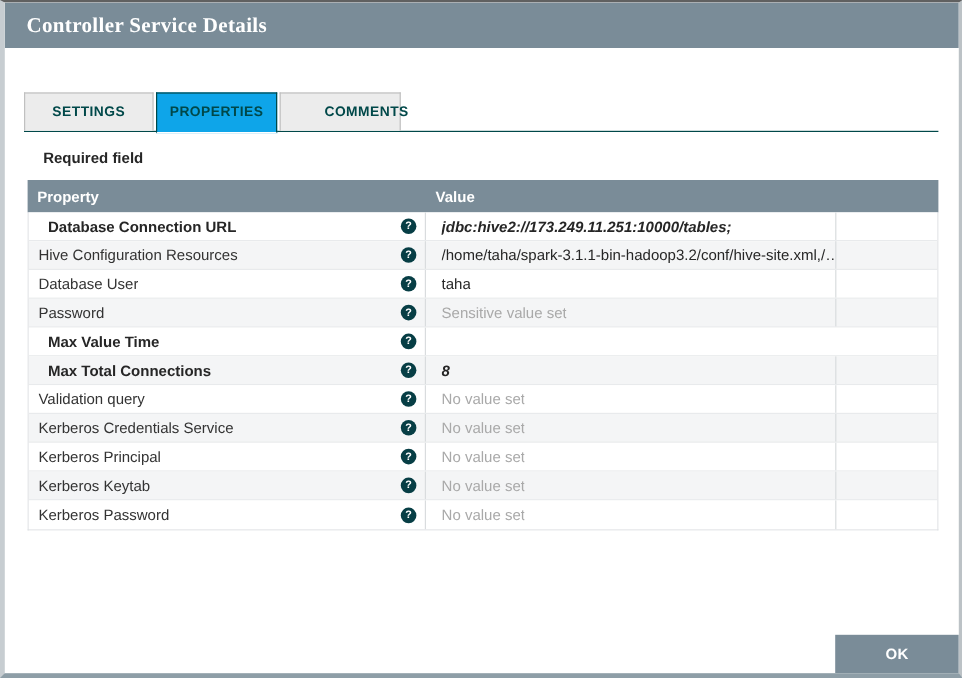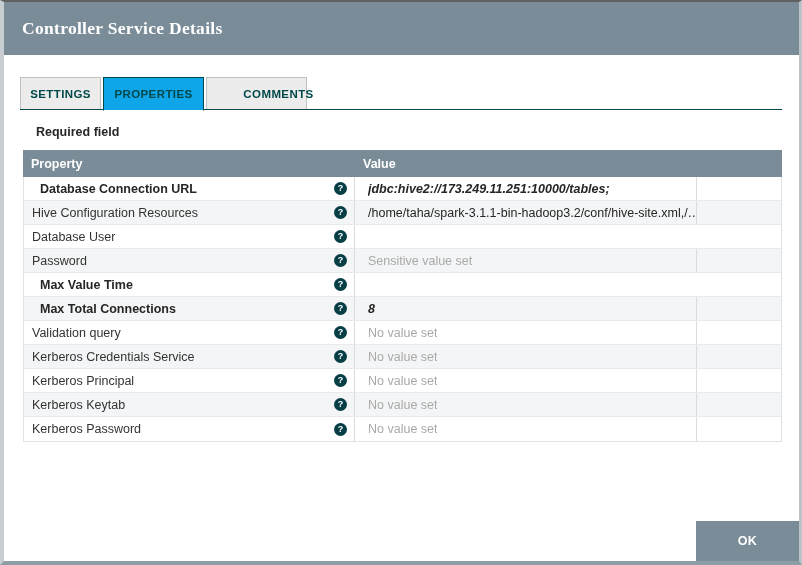--- a/index.html
+++ b/index.html
@@ -14,21 +14,21 @@
     inset: 0;
     background: #ffffff;
     border-top: 2px solid #606060;
     border-left: 4px solid #c7cdd1;
     border-right: 3px solid #bcc2c6;
     border-bottom: 4px solid #8e9ea7;
     overflow: hidden;
   }
   
   .dlg-header {
-    position: absolute; top: 0; left: 0; right: 0; height: 53px;
+    position: absolute; top: 0; left: 0; right: 0; height: 38px;
     background: #7a8c98;
     display: flex; align-items: center;
     padding-left: 18px;
   }
   .dlg-title {
     color: #ffffff;
     font-family: "Liberation Serif", serif;
     font-weight: bold;
     font-size: 17.5px;
     letter-spacing: 0.3px;
@@ -42,21 +42,21 @@
   .tab {
     height: 32px;
     display: flex; align-items: center; justify-content: center;
     font-size: 11.5px; font-weight: bold; letter-spacing: 0.4px;
     color: #004849;
     background: #ececec;
     border: 1px solid #c0c0c0;
     border-bottom: none;
     cursor: pointer;
   }
-  .tab.t0 { width: 81px; }
+  .tab.t0 { width: 108px; }
   .tab.t1 { width: 101px; }
   .tab.t2 { width: 101px; padding-left: 44px; }
   .tab.active {
     background: #0ea5e9;
     border: 1px solid #004849;
     border-bottom: 1px solid #ffffff;
     height: 34px;
     margin-bottom: -1px;
     z-index: 2;
   }
@@ -126,21 +126,21 @@
   .prop-value {
     font-size: 12.5px; color: #262626;
     white-space: nowrap; overflow: hidden;
   }
   .tbl-row.bold .prop-value { font-weight: bold; font-style: italic; }
   .prop-value.muted { color: #a9a9a9; font-weight: normal; }
   .cell-extra { }
   
   .ok-button {
     position: absolute; right: 0; bottom: 0;
-    width: 103px; height: 40px;
+    width: 103px; height: 32px;
     background: #7a8c98;
     color: #ffffff;
     font-size: 12.5px; font-weight: bold;
     display: flex; align-items: center; justify-content: center;
     border: none;
     cursor: pointer;
     letter-spacing: 0.3px;
   }
 </style>
 </head>
@@ -185,20 +185,23 @@
     <div class="cell-value">
       <span class="prop-value">/home/taha/spark-3.1.1-bin-hadoop3.2/conf/hive-site.xml,/…</span>
     </div>
     <div class="cell-extra"></div>
   </div>
         <div class="tbl-row">
     <div class="cell-prop">
       <span class="prop-name">Database User</span>
       <span class="help-icon">?</span>
     </div>
+    <div class="cell-value">
+      <span class="prop-value">taha</span>
+    </div>
     <div class="cell-extra"></div>
   </div>
         <div class="tbl-row alt">
     <div class="cell-prop">
       <span class="prop-name">Password</span>
       <span class="help-icon">?</span>
     </div>
     <div class="cell-value">
       <span class="prop-value muted">Sensitive value set</span>
     </div>

